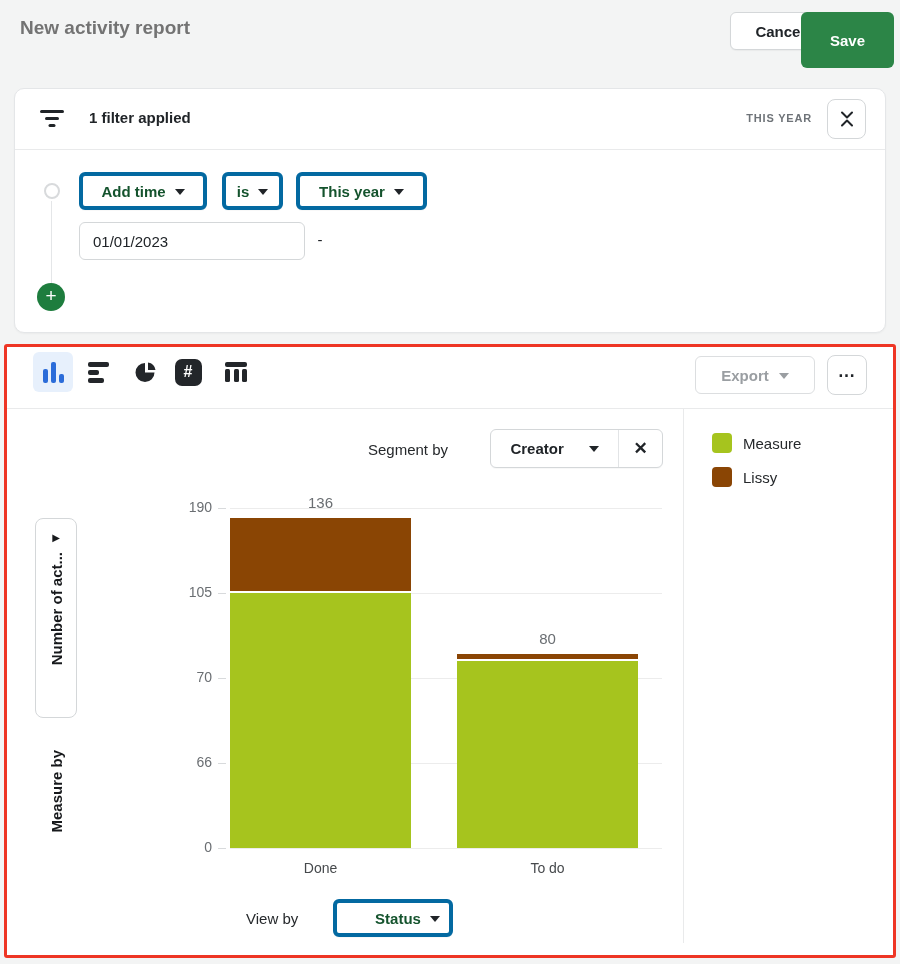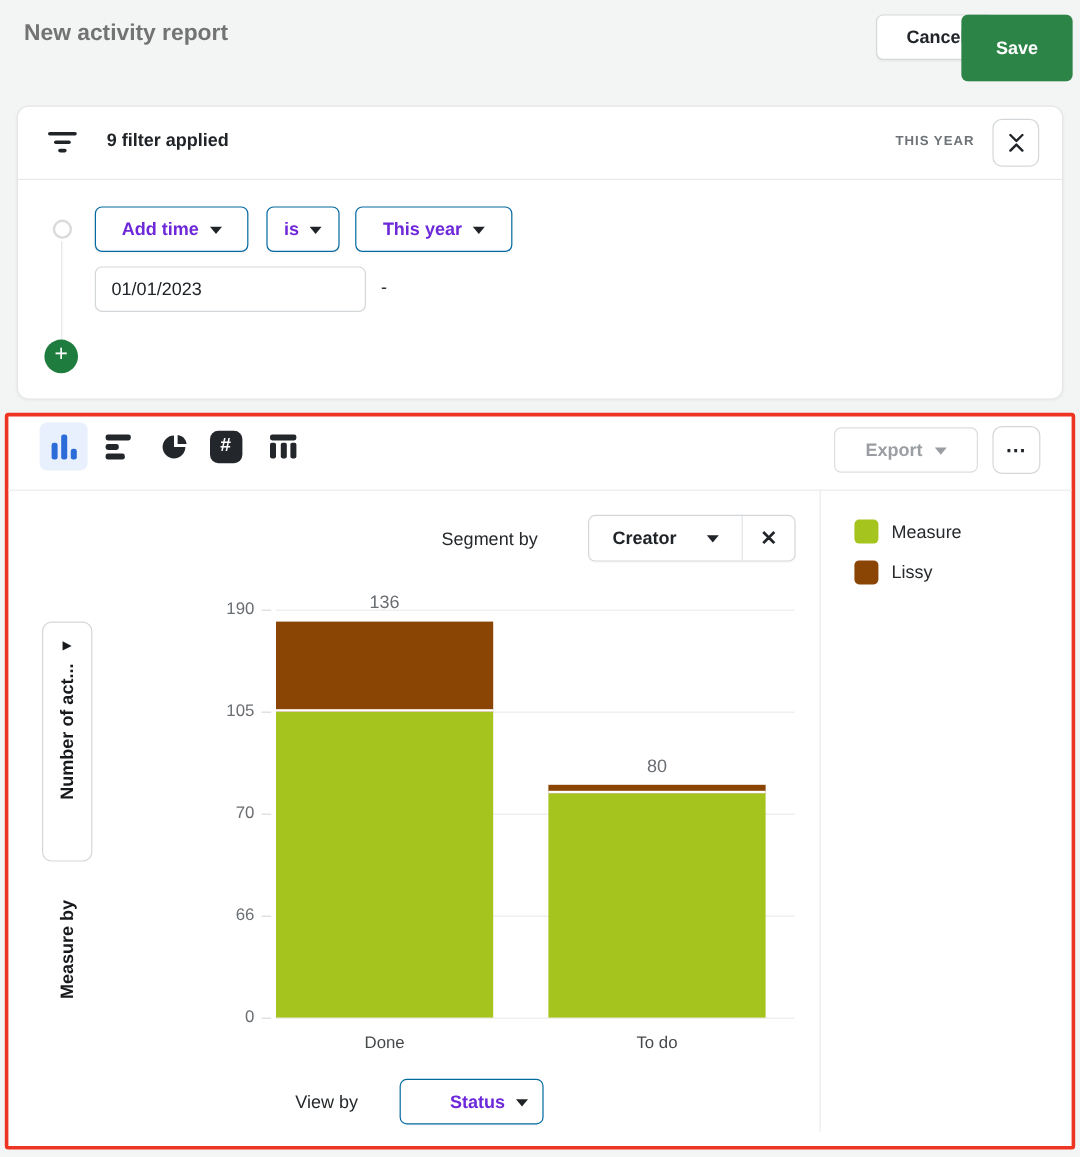--- a/index.html
+++ b/index.html
@@ -64,23 +64,23 @@
   .connector { position: absolute; left: 36px; top: 112px; width: 1px; height: 82px; background: #e4e6e8; }
   .add-filter-btn {
     position: absolute; left: 22px; top: 194px; width: 28px; height: 28px;
     background: #1e7d3e; color: #fff; border: none; border-radius: 50%;
     font-size: 19px; line-height: 26px; font-weight: 400; cursor: pointer;
     display: flex; align-items: center; justify-content: center; padding-bottom: 2px;
   }
 
   .dd {
     position: absolute; height: 38px; background: #fff;
-    border: 1px solid #0369a1; border-radius: 6px; cursor: pointer;
+    border: 4px solid #0369a1; border-radius: 6px; cursor: pointer;
     display: flex; align-items: center; justify-content: center; gap: 9px;
-    font-size: 15px; font-weight: 600; color: #6d28d9;
+    font-size: 15px; font-weight: 600; color: #14532d;
     box-shadow: 0 1px 1px rgba(0,0,0,.03);
     font-family: "Liberation Sans", sans-serif;
   }
   .caret {
     width: 0; height: 0; border-left: 5px solid transparent; border-right: 5px solid transparent;
     border-top: 6px solid #202428; display: inline-block; margin-top: 1px;
   }
   .caret.gray { border-top-color: #9a9ea2; }
 
   .dd-field    { left: 64px;  top: 83px; width: 128px; }
@@ -206,21 +206,21 @@
   <button class="btn btn-cancel">Cancel</button>
   <button class="btn btn-save">Save</button>
 
   <section class="filter-card">
     <div class="filter-head">
       <span class="filter-funnel-icon">
           <span class="l1"></span>
           <span class="l2"></span>
           <span class="l3"></span>
         </span>
-      <span class="filter-summary">9 filter applied</span>
+      <span class="filter-summary">1 filter applied</span>
       <span class="filter-period">THIS YEAR</span>
       <button class="collapse-btn">
         <svg width="18" height="18" viewBox="0 0 18 18">
           <polyline points="4,2.5 9,7.5 14,2.5" fill="none" stroke="#202428" stroke-width="2" stroke-linecap="round" stroke-linejoin="round"></polyline>
           <polyline points="4,15.5 9,10.5 14,15.5" fill="none" stroke="#202428" stroke-width="2" stroke-linecap="round" stroke-linejoin="round"></polyline>
         </svg>
       </button>
     </div>
     <div class="filter-head-divider"></div>
 

